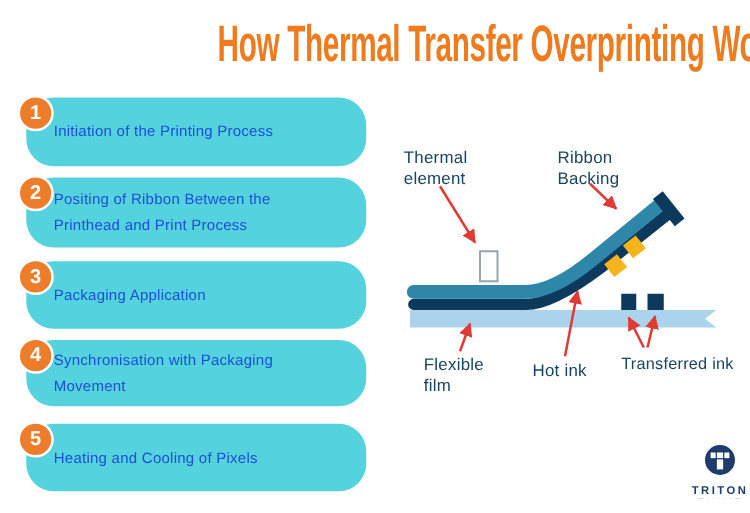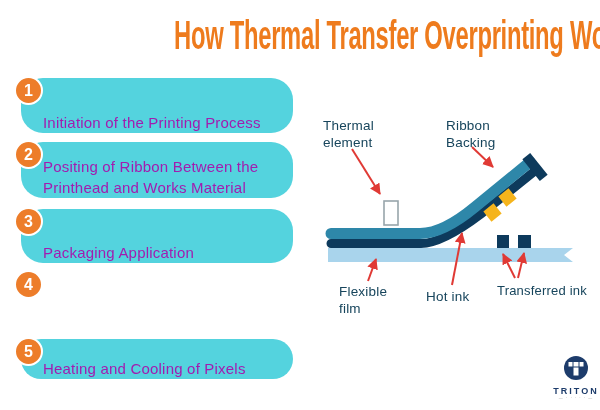--- a/index.html
+++ b/index.html
@@ -5,22 +5,22 @@
   html,body{margin:0;padding:0;background:#fff;}
   .canvas{position:relative;width:600px;height:410px;background:#ffffff;overflow:hidden;
           font-family:"Liberation Sans",sans-serif;}
   
   .title{position:absolute;top:12px;left:0;width:100%;text-align:center;
          color:#ee7b1d;font-weight:bold;font-size:41px;white-space:nowrap;}
   .title span{display:inline-block;transform:scaleX(0.58);transform-origin:center center;
               letter-spacing:-0.5px;}
   
   .step{position:absolute;left:21px;width:272px;background:#54d3de;border-radius:22px;
-        color:#a21caf;display:flex;align-items:flex-end;box-sizing:border-box;
-        padding:0 6px 0 22px;font-size:15px;line-height:21px;letter-spacing:0.2px;
+        color:#1d4ed8;display:flex;align-items:center;box-sizing:border-box;
+        padding:0 6px 0 22px;font-size:12px;line-height:21px;letter-spacing:0.2px;
         white-space:pre-line;}
   .badge{position:absolute;left:14px;width:29px;height:29px;border-radius:50%;
          background:#ed7d2a;border:2.5px solid #ffffff;box-sizing:border-box;
          color:#fff;font-weight:bold;font-size:16px;
          display:flex;align-items:center;justify-content:center;}
   
   .diagram{position:absolute;left:300px;top:95px;width:298px;height:235px;}
   .dlabel{font-family:"Liberation Sans",sans-serif;font-size:13.5px;fill:#17455c;letter-spacing:0.2px;}
   
   .logo{position:absolute;left:546px;top:355px;width:60px;text-align:center;}
@@ -29,23 +29,25 @@
 </style>
 </head>
 <body>
 
 <div class="canvas">
 
   <div class="title"><span>How Thermal Transfer Overprinting Works?</span></div>
 
   <div class="step" style="top:78px;height:55px;"><span>Initiation of the Printing Process</span></div>
   <div class="step" style="top:142px;height:56px;"><span>Positing of Ribbon Between the
-Printhead and Works Material</span></div>
+Printhead and Print Process</span></div>
   <div class="step" style="top:209px;height:54px;"><span>Packaging Application</span></div>
-  <div class="step" style="top:339px;height:40px;"><span>Heating and Cooling of Pixels</span></div>
+  <div class="step" style="top:272px;height:53px;"><span>Synchronisation with Packaging
+Movement</span></div>
+  <div class="step" style="top:339px;height:54px;"><span>Heating and Cooling of Pixels</span></div>
 
   <div class="badge" style="top:76px;">1</div>
   <div class="badge" style="top:140px;">2</div>
   <div class="badge" style="top:207px;">3</div>
   <div class="badge" style="top:270px;">4</div>
   <div class="badge" style="top:337px;">5</div>
 
   <svg class="diagram" viewBox="0 0 298 235">
     <defs>
       <marker id="arr" markerWidth="8" markerHeight="8" refX="5" refY="2.75" orient="auto">

